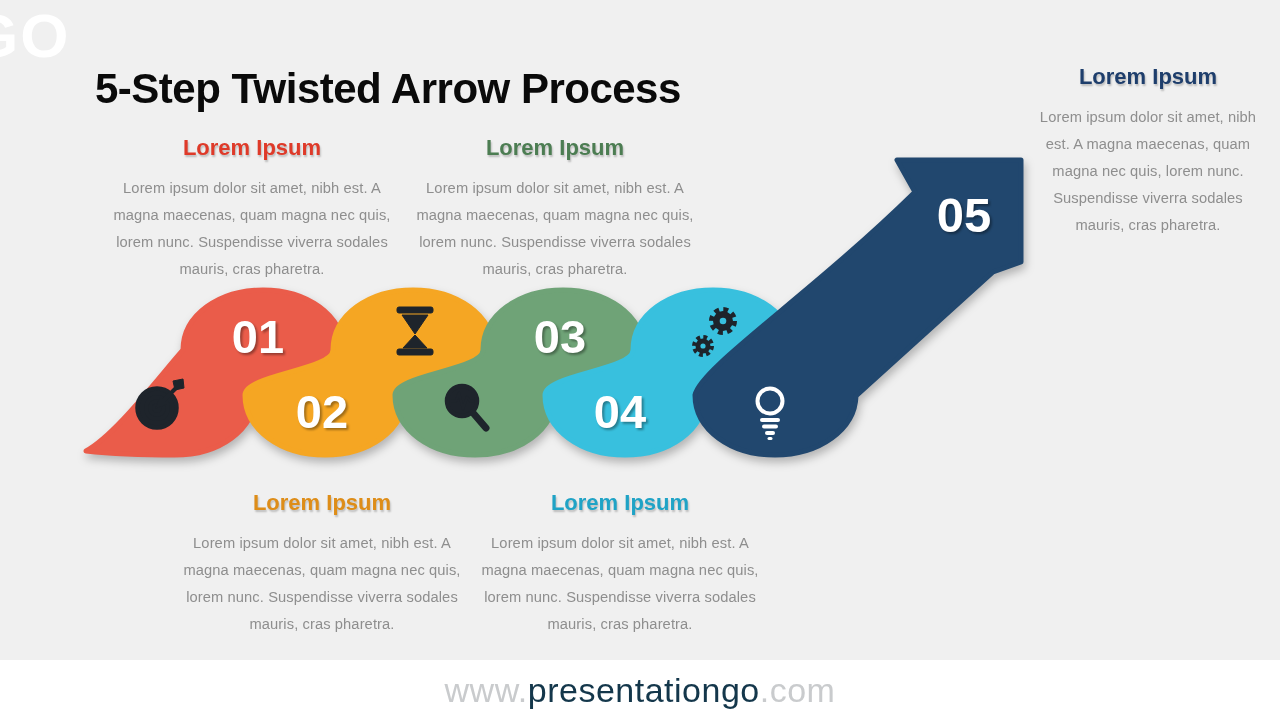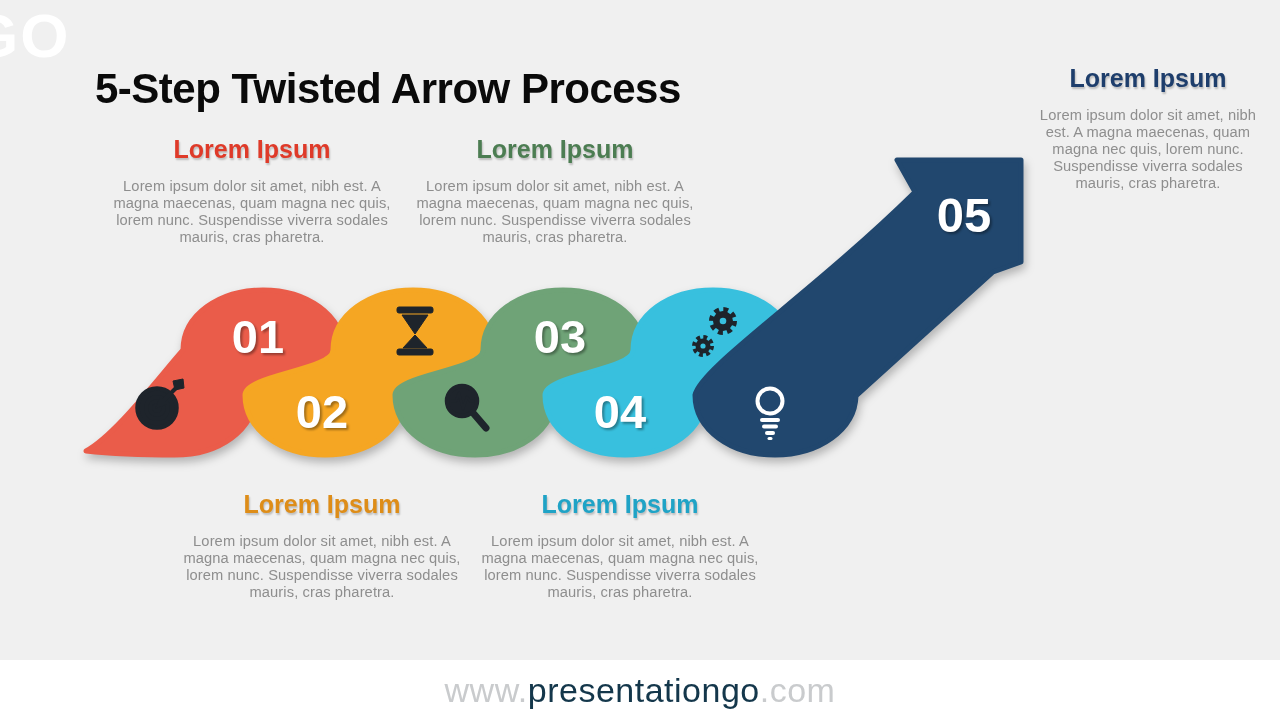--- a/index.html
+++ b/index.html
@@ -10,25 +10,25 @@
   .logo{
     position:absolute;left:-30px;top:0px;color:#FFFFFF;
     font-size:62px;font-weight:700;letter-spacing:2px;
   }
   .title{
     position:absolute;left:95px;top:21px;color:#0A0A0A;
     font-size:42px;font-weight:700;letter-spacing:-0.5px;white-space:nowrap;margin-top:44px;
   }
   .block{position:absolute;text-align:center;}
   .block h2{
-    margin:0 0 14px 0;font-size:25px;font-weight:700;
+    margin:0 0 14px 0;font-size:22px;font-weight:700;
     text-shadow:1px 1.5px 2px rgba(0,0,0,0.22);
   }
   .block p{
-    margin:0;font-size:14.7px;line-height:17px;color:#8E8E8E;letter-spacing:0.1px;
+    margin:0;font-size:14.7px;line-height:27px;color:#8E8E8E;letter-spacing:0.1px;
   }
   .block-1{left:112px;top:135px;width:280px;}
   .block-3{left:415px;top:135px;width:280px;}
   .block-2{left:182px;top:490px;width:280px;}
   .block-4{left:480px;top:490px;width:280px;}
   .block-5{left:1036px;top:64px;width:224px;}
   .h-red{color:#DF3A29;}
   .h-green{color:#4C7D52;}
   .h-orange{color:#DE8D18;}
   .h-cyan{color:#1FA3C6;}

